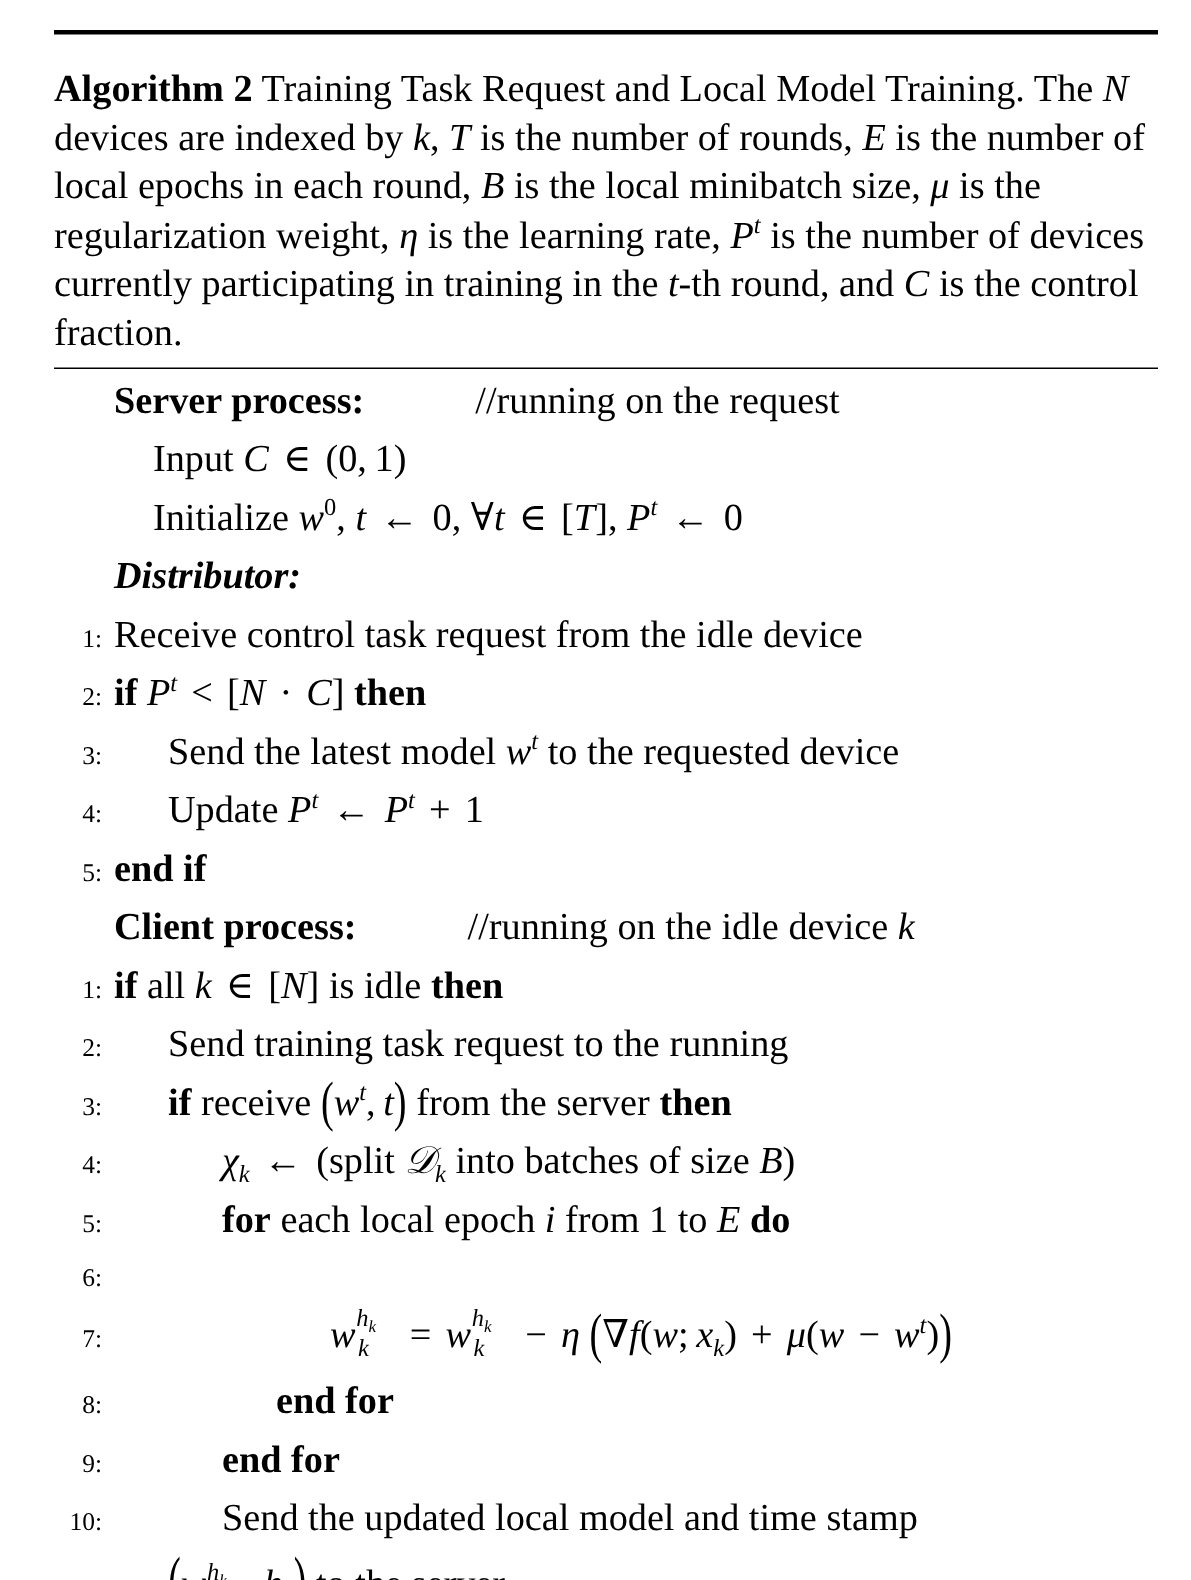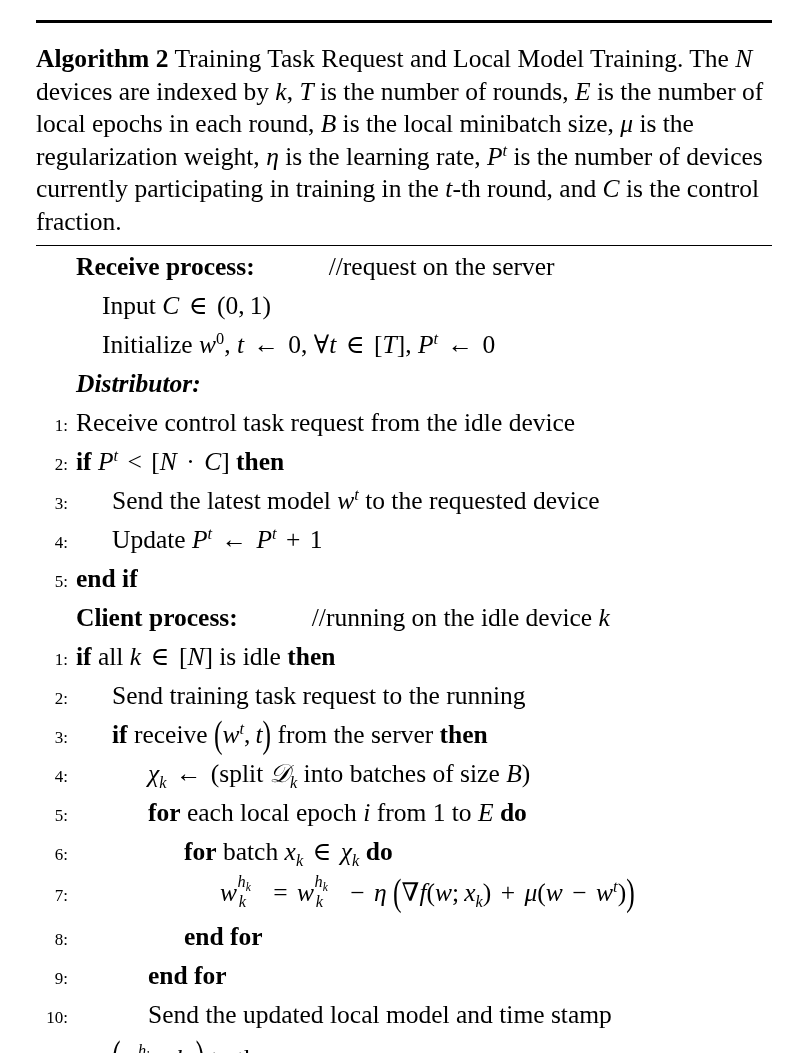--- a/index.html
+++ b/index.html
@@ -154,21 +154,21 @@
     <span>Training Task Request and Local Model Training.</span>
     <span><span>The </span><span class="mi">N</span><span> devices are indexed by </span><span class="mi">k</span><span>, </span><span class="mi">T</span><span> is the number of rounds, </span><span class="mi">E</span><span> is the number of local epochs in each round, </span><span class="mi">B</span><span> is the local minibatch size, </span><span class="mi">μ</span><span> is the regularization weight, </span><span class="mi">η</span><span> is the learning rate, </span><span class="mi">P</span><span class="sup">t</span><span> is the number of devices currently participating in training in the </span><span class="mi">t</span><span>-th round, and </span><span class="mi">C</span><span> is the control fraction.</span></span>
   </div>
 
   <div class="rule-mid"></div>
 
   <div class="body-block">
 
     <div class="row proc-head">
       <div class="num blank">&nbsp;</div>
-      <div class="txt"><span>Receive process:</span><span style="display:inline-block;width:74px"></span><span class="comment" style="font-weight:normal">//request on the server</span></div>
+      <div class="txt"><span>Server process:</span><span style="display:inline-block;width:74px"></span><span class="comment" style="font-weight:normal">//running on the request</span></div>
     </div>
 
     <div class="row">
       <div class="num blank">&nbsp;</div>
       <div class="txt ind-half">Input&nbsp;<span class="mi">C</span> <span class="op">∈</span> (0, 1)</div>
     </div>
 
     <div class="row">
       <div class="num blank">&nbsp;</div>
       <div class="txt ind-half">Initialize&nbsp;<span class="mi">w</span><span class="sup" style="font-style:normal">0</span>, <span class="mi">t</span> <span class="op">←</span> 0, ∀<span class="mi">t</span> <span class="op">∈</span> [<span class="mi">T</span>], <span class="mi">P</span><span class="sup">t</span> <span class="op">←</span> 0</div>
@@ -229,21 +229,20 @@
       <div class="txt ind2"><span class="mi">χ</span><span class="sub">k</span> <span class="op">←</span> (split <span class="mi" style="font-family:'Liberation Serif',serif;">𝒟</span><span class="sub">k</span> into batches of size <span class="mi">B</span>)</div>
     </div>
 
     <div class="row">
       <div class="num">5:</div>
       <div class="txt ind2"><span class="kw">for</span> each local epoch <span class="mi">i</span> from 1 to <span class="mi">E</span> <span class="kw">do</span></div>
     </div>
 
     <div class="row">
       <div class="num">6:</div>
-      <div class="txt ind3"><span class="kw">for</span> batch <span class="mi">x</span><span class="sub">k</span> <span class="op">∈</span> <span class="mi">χ</span><span class="sub">k</span> <span class="kw">do</span></div>
     </div>
 
     <div class="row tallrow">
       <div class="num">7:</div>
       <div class="txt ind4 eqline"><span class="mi">w</span><span class="stack"><span class="up">h<span class="subsub">k</span></span><span class="dn">k</span></span> <span class="op">=</span> <span class="mi">w</span><span class="stack"><span class="up">h<span class="subsub">k</span></span><span class="dn">k</span></span> <span class="op">−</span> <span class="mi">η</span> <span class="bigparen">(</span><span style="font-style:normal">∇</span><span class="mi">f</span>(<span class="mi">w</span>; <span class="mi">x</span><span class="sub">k</span>) <span class="op">+</span> <span class="mi">μ</span>(<span class="mi">w</span> <span class="op">−</span> <span class="mi">w</span><span class="sup">t</span>)<span class="bigparen">)</span></div>
     </div>
 
     <div class="row">
       <div class="num">8:</div>
       <div class="txt ind3"><span class="kw">end for</span></div>

